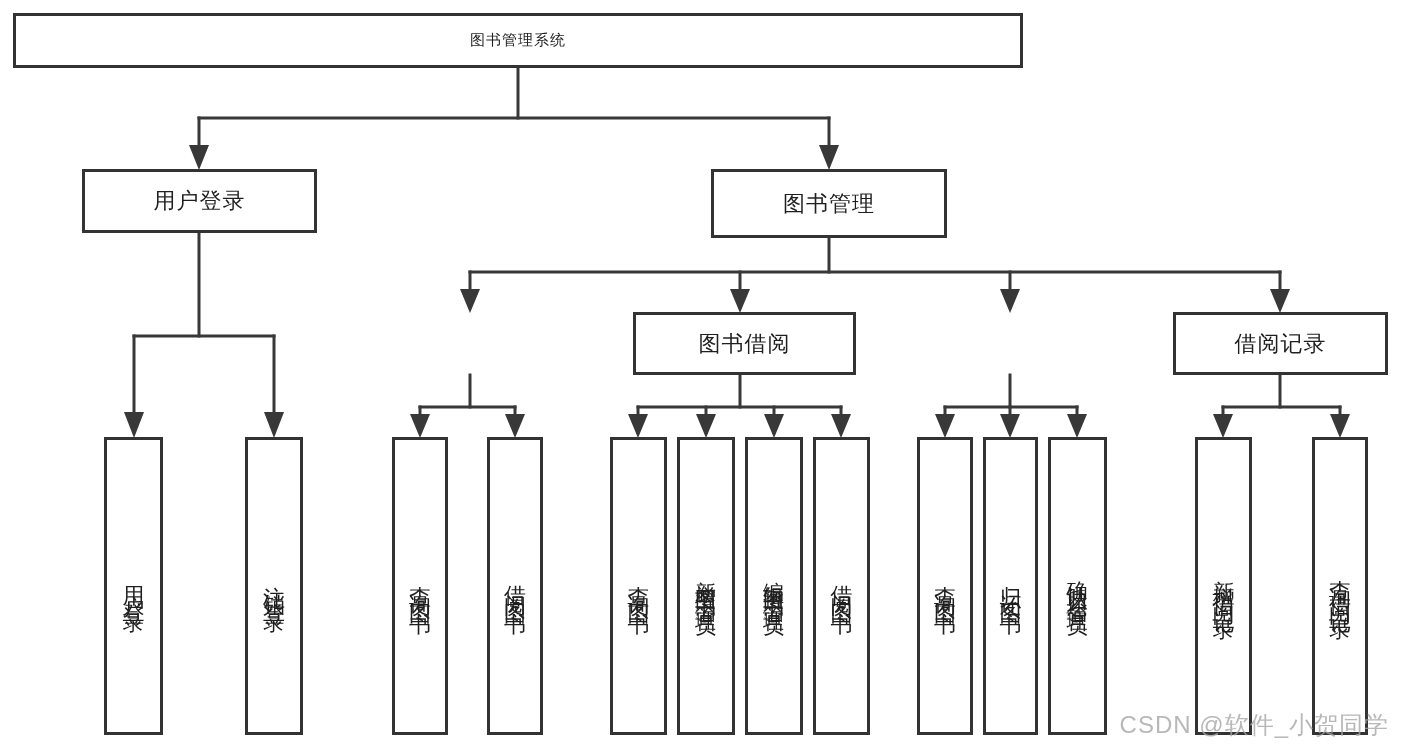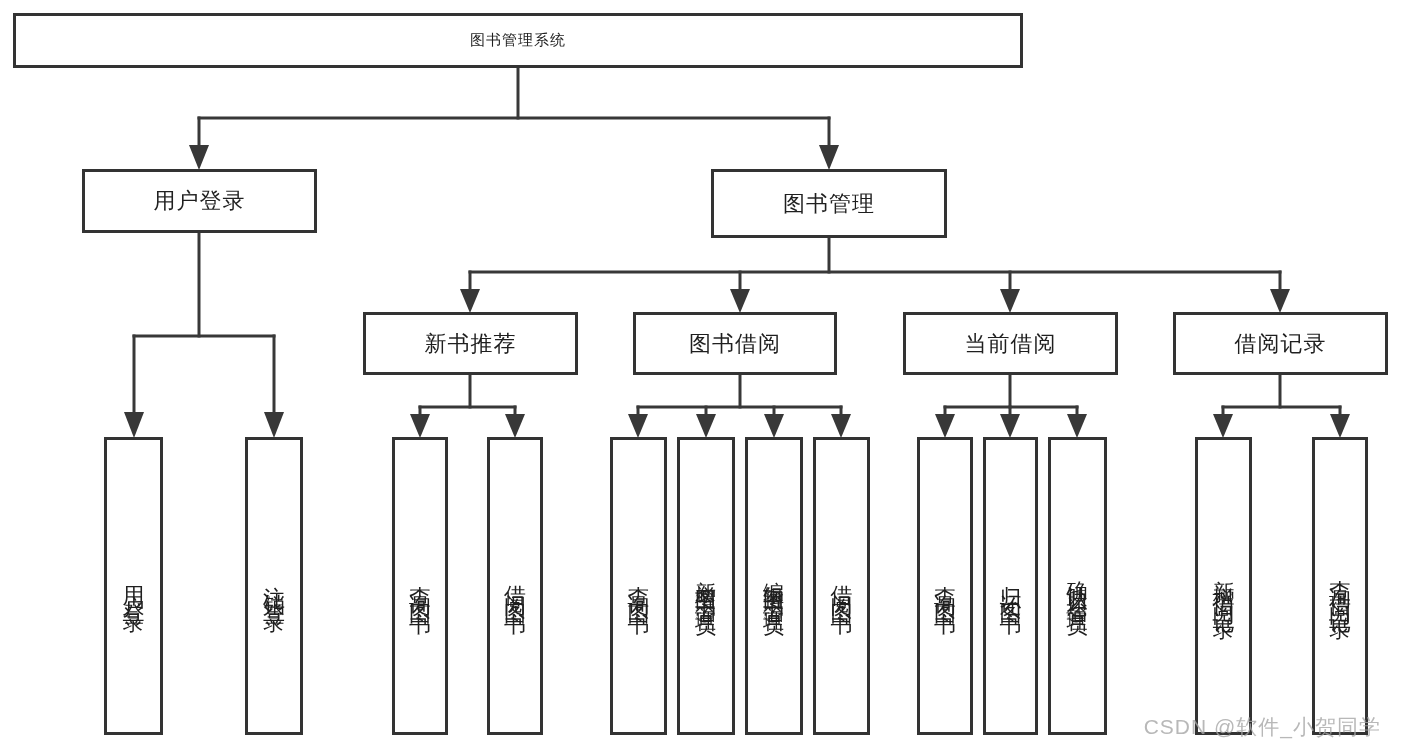--- a/index.html
+++ b/index.html
@@ -33,23 +33,23 @@
     text-orientation:mixed;
     font-size:22px;
     letter-spacing:9px;
     line-height:1;
     white-space:nowrap;
   }
   .node.v.mid span{letter-spacing:8px;}
   .node.v.tight span{letter-spacing:5px;font-size:21px;}
   .watermark{
     position:absolute;
-    right:24px;
+    right:16px;
     bottom:6px;
-    font-size:21px;
+    font-size:24px;
     color:rgba(166,166,166,0.8);
     letter-spacing:1px;
     z-index:3;
     white-space:nowrap;
   }
 </style>
 </head>
 <body>
 
 <div class="canvas">
@@ -120,28 +120,22 @@
     <span>图书管理系统</span>
   </div>
 
   <div class="node h" style="left:82px;top:169px;width:235px;height:64px">
     <span>用户登录</span>
   </div>
   <div class="node h" style="left:711px;top:169px;width:236px;height:69px">
     <span>图书管理</span>
   </div>
 
-  <div class="node h" style="left:363px;top:312px;width:215px;height:63px">
-    <span>新书推荐</span>
-  </div>
-  <div class="node h" style="left:633px;top:312px;width:204px;height:63px">
+  <div class="node h" style="left:633px;top:312px;width:223px;height:63px">
     <span>图书借阅</span>
-  </div>
-  <div class="node h" style="left:903px;top:312px;width:215px;height:63px">
-    <span>当前借阅</span>
   </div>
   <div class="node h" style="left:1173px;top:312px;width:215px;height:63px">
     <span>借阅记录</span>
   </div>
 
   <div class="node v" style="left:104px;top:437px;width:59px;height:298px">
     <span>用户登录</span>
   </div>
   <div class="node v" style="left:245px;top:437px;width:58px;height:298px">
     <span>注销登录</span>

